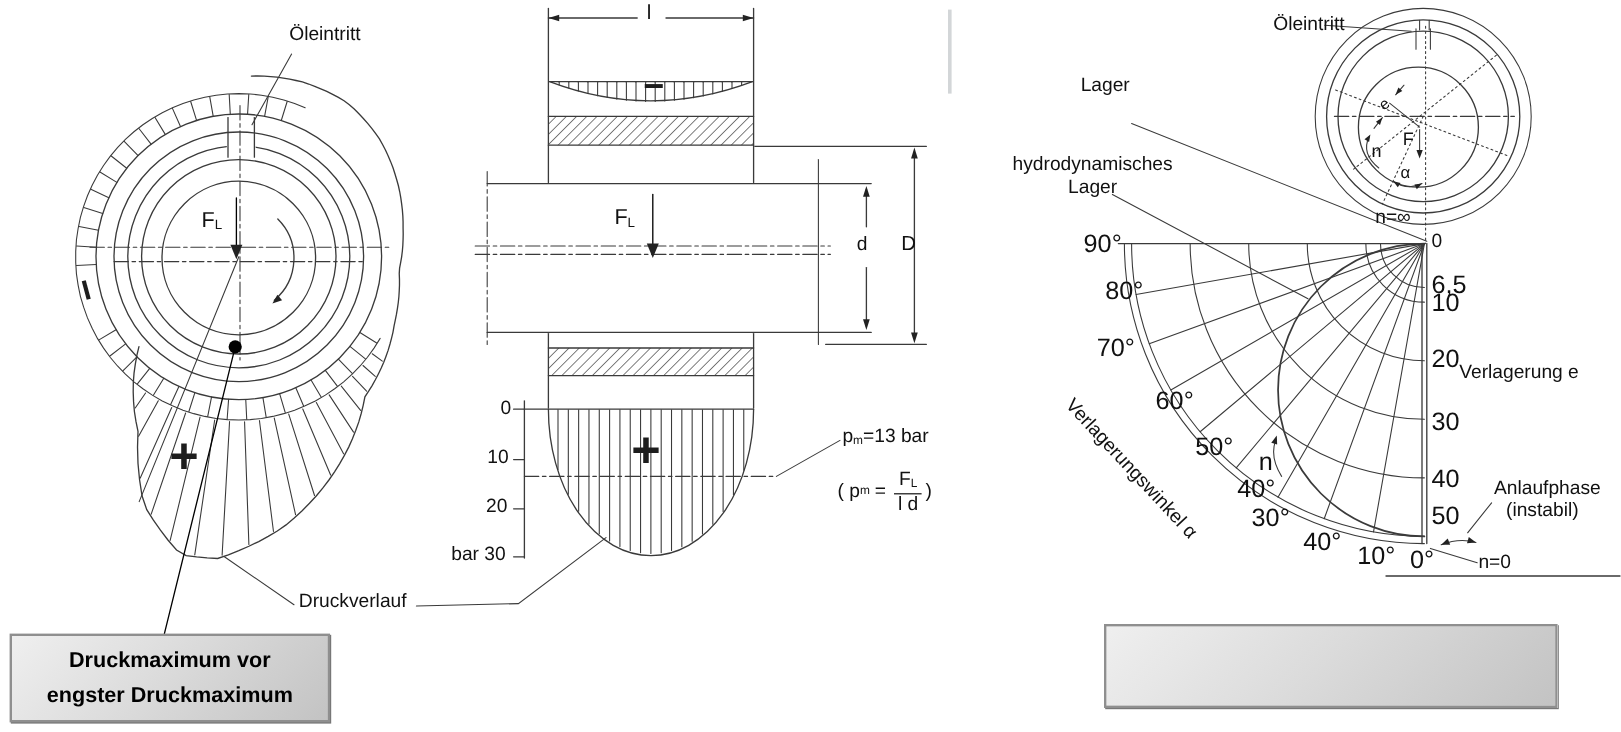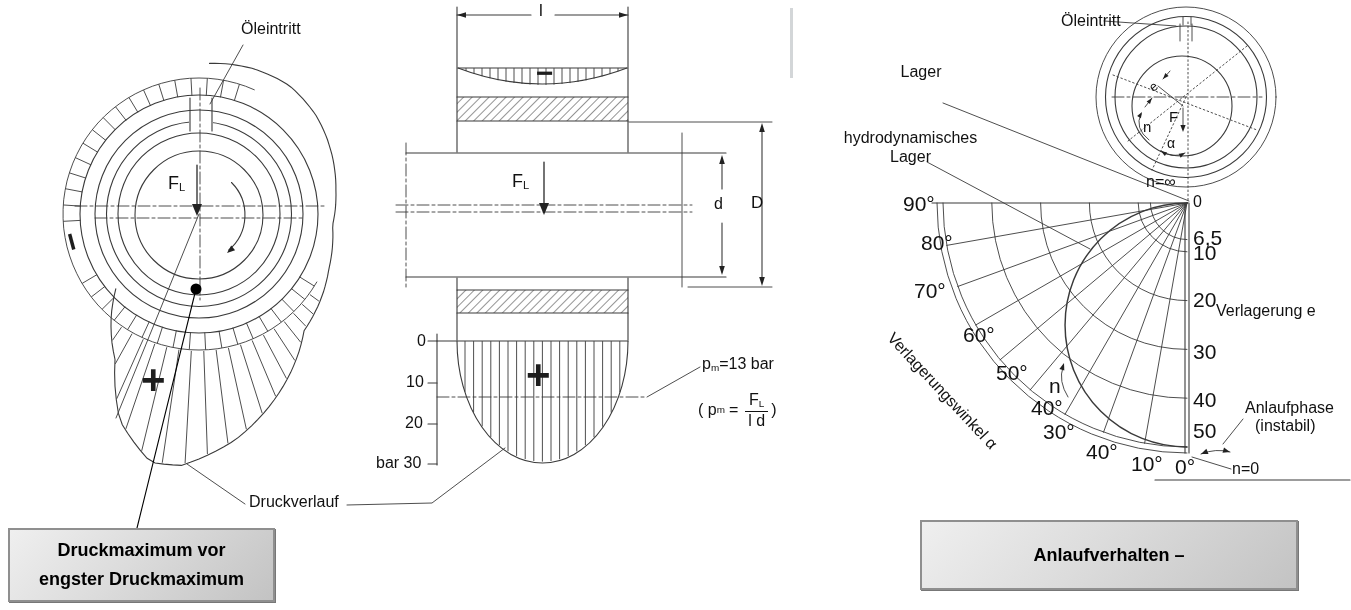--- a/index.html
+++ b/index.html
@@ -323,15 +323,14 @@
   <span class="lbl sm" style="left:1086px;top:441px">40°</span>
   <span class="lbl sm" style="left:1131px;top:453px">10°</span>
   <span class="lbl sm" style="left:1175px;top:456px">0°</span>
   <span class="lbl" style="left:896px;top:330px;transform:rotate(47deg);transform-origin:left top">Verlagerungswinkel α</span>
   <span class="lbl" style="left:1216px;top:303px">Verlagerung e</span>
   <span class="lbl" style="left:1245px;top:400px">Anlaufphase</span>
   <span class="lbl" style="left:1255px;top:418px">(instabil)</span>
   <span class="lbl" style="left:1232px;top:461px">n=0</span>
   <span class="lbl sm" style="left:1049px;top:375px">n</span>
   <div class="grybox" style="left:920px;top:520px;width:374px;height:66px">
-    <div>Anlaufverhalten –</div>
   </div>
 </div>
 
 </body></html>

